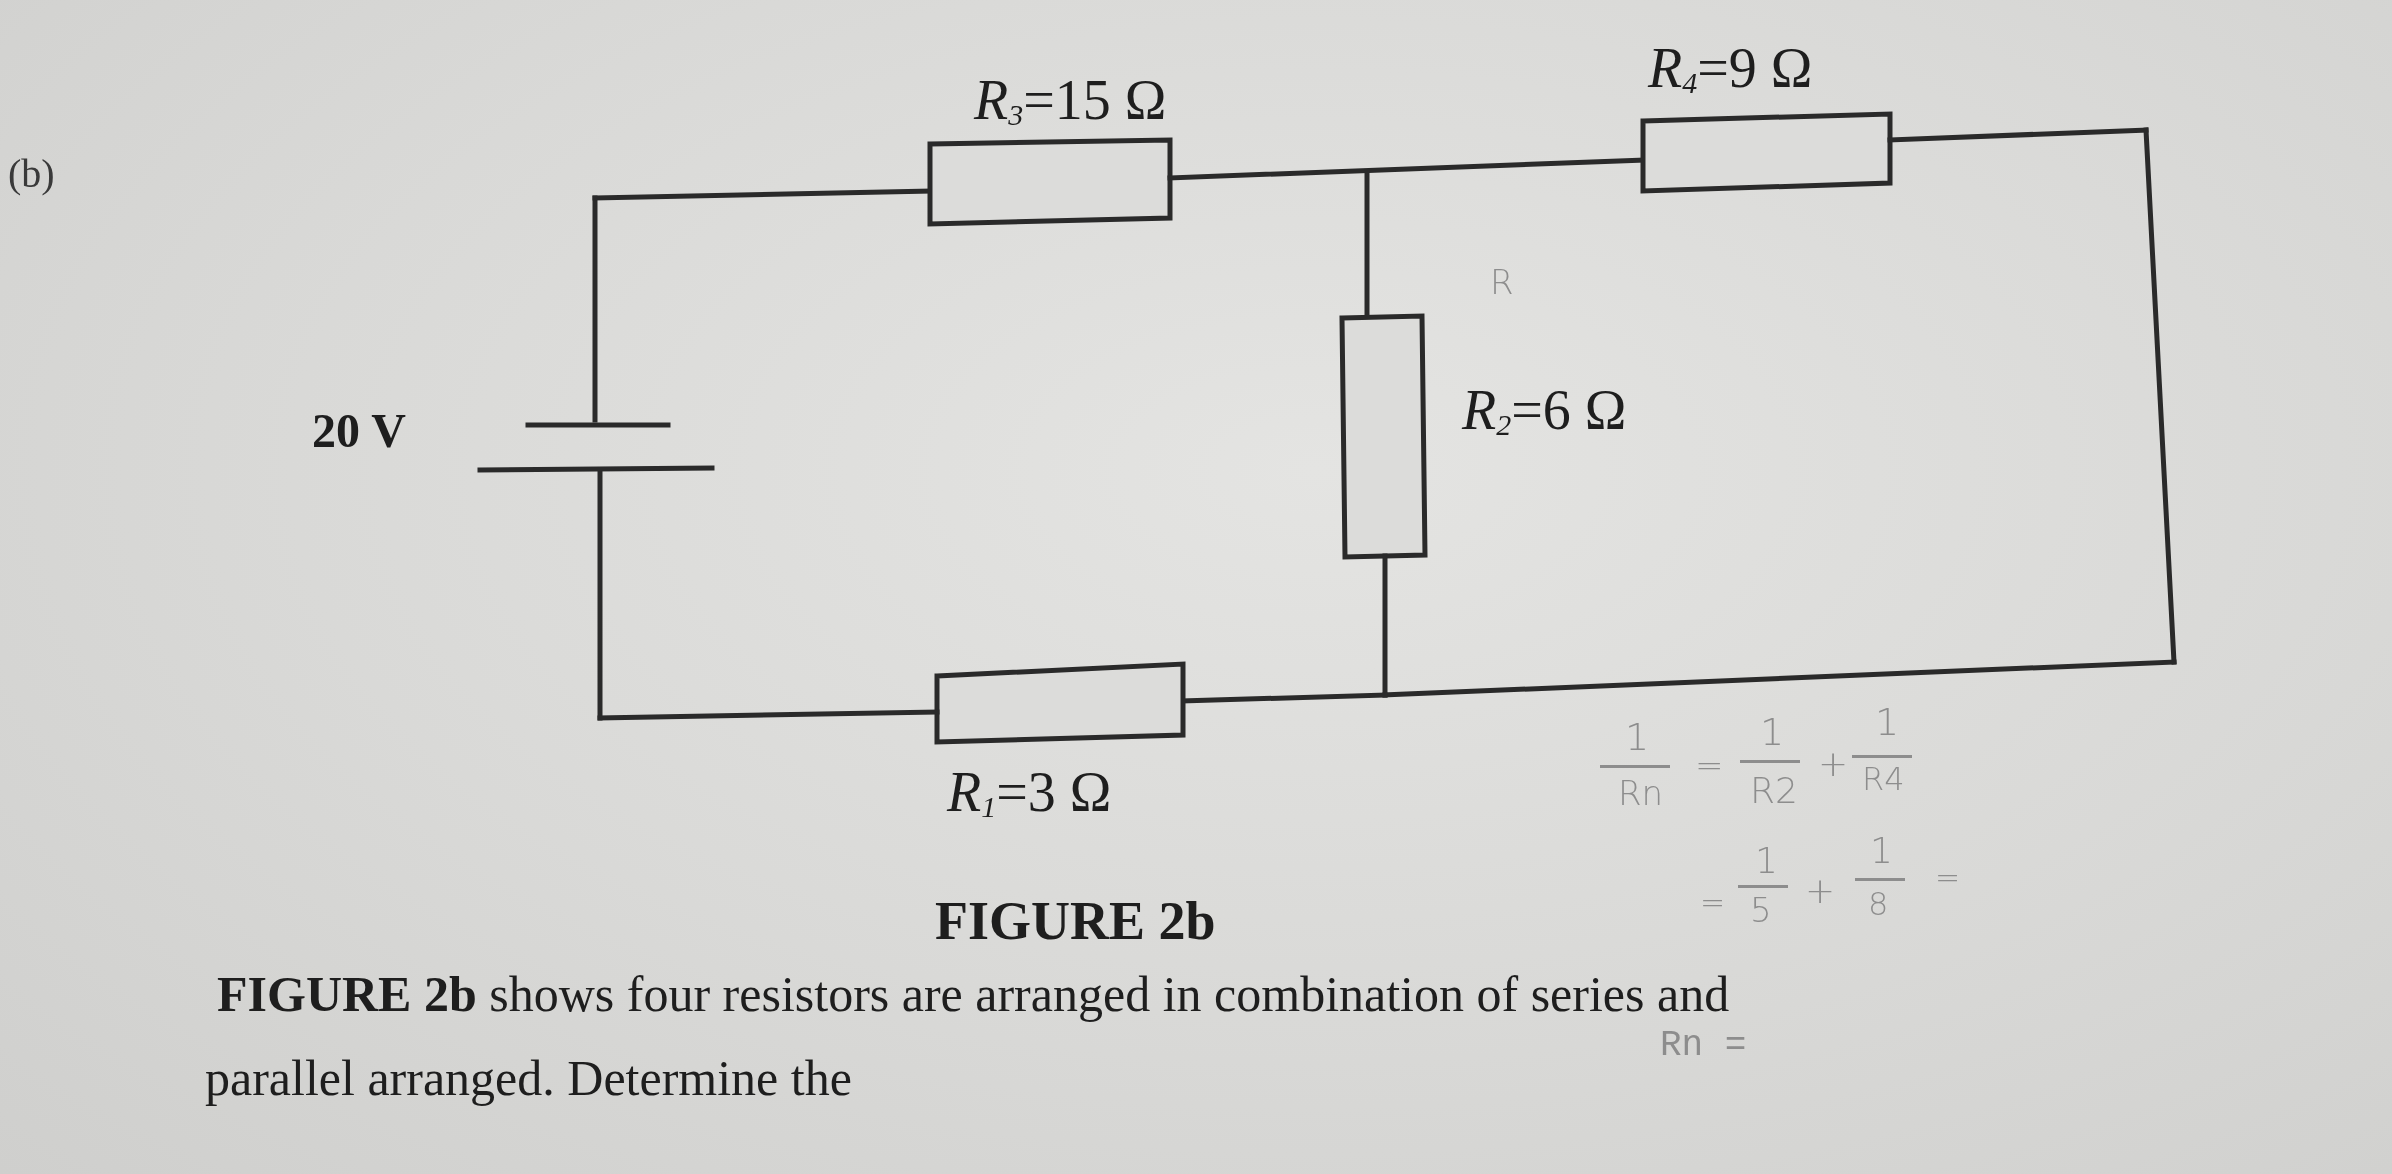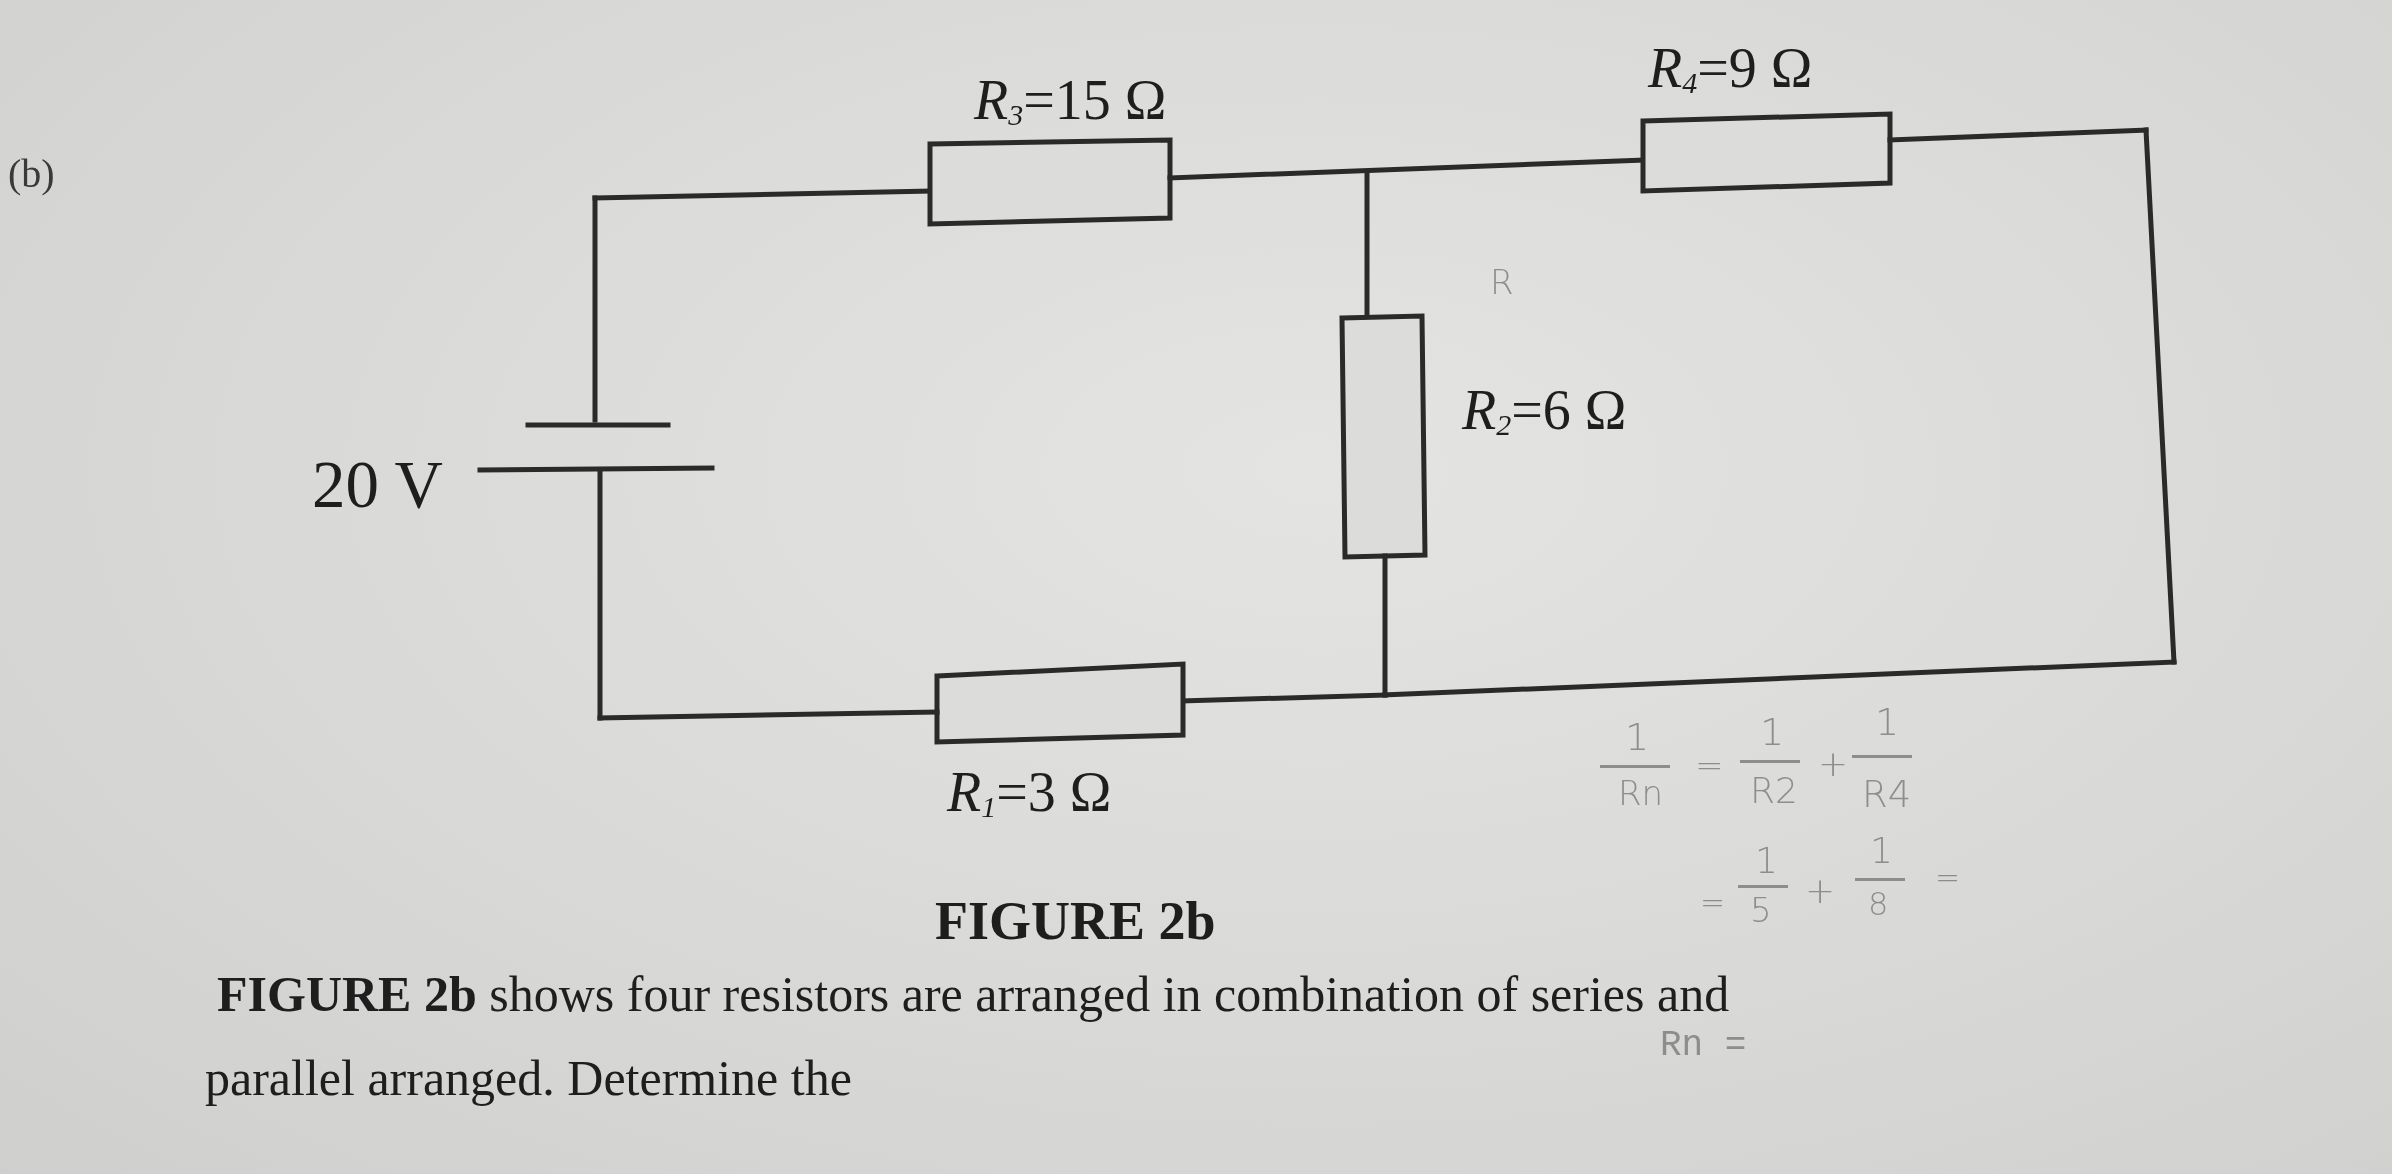--- a/index.html
+++ b/index.html
@@ -8,21 +8,21 @@
     background: radial-gradient(ellipse at 55% 40%, #e4e4e2 0%, #d9d9d7 55%, #cfcfcd 100%);
     font-family: "Liberation Serif", serif;
     color:#1e1e1e;
     position:relative;
   }
   .abs { position:absolute; }
   .part-label { left:8px; top:150px; font-size:40px; color:#3a3a3a; }
   .rlabel { font-size:56px; white-space:nowrap; }
   .rlabel .sym { font-style:italic; }
   .rlabel sub { font-size:30px; font-style:italic; vertical-align:-6px; }
-  .vlabel { font-size:67px; font-weight:normal; left:312px; top:446px; }
+  .vlabel { font-size:48px; font-weight:bold; left:312px; top:403px; }
   .fig-title { left:935px; top:890px; font-size:54px; font-weight:bold; }
   .body-text { font-size:50px; line-height:84px; white-space:nowrap; }
   .body-text b { font-weight:bold; }
   .hand { font-family:"DejaVu Sans", sans-serif; color:#8d8d8d; font-weight:300; }
   svg#circuit { position:absolute; left:0; top:0; }
 </style>
 </head>
 <body>
 
 <svg id="circuit" width="2392" height="1174" viewBox="0 0 2392 1174">
@@ -96,21 +96,21 @@
   <span class="abs" style="left:25px; top:0; font-size:38px;">1</span>
   <span class="abs" style="left:0; top:50px; width:70px; border-top:3px solid #8d8d8d;"></span>
   <span class="abs" style="left:18px; top:58px; font-size:34px;">Rn</span>
   <span class="abs" style="left:95px; top:30px; font-size:34px;">=</span>
   <span class="abs" style="left:160px; top:-5px; font-size:38px;">1</span>
   <span class="abs" style="left:140px; top:45px; width:60px; border-top:3px solid #8d8d8d;"></span>
   <span class="abs" style="left:150px; top:55px; font-size:36px;">R2</span>
   <span class="abs" style="left:218px; top:28px; font-size:36px;">+</span>
   <span class="abs" style="left:275px; top:-15px; font-size:38px;">1</span>
   <span class="abs" style="left:252px; top:40px; width:60px; border-top:3px solid #8d8d8d;"></span>
-  <span class="abs" style="left:262px; top:45px; font-size:37px;margin-top:13px;">R4</span>
+  <span class="abs" style="left:262px; top:45px; font-size:32px;">R4</span>
 </div>
 
 <div class="abs hand" style="left:1700px; top:840px; width:300px; height:110px;">
   <span class="abs" style="left:0; top:45px; font-size:30px;">=</span>
   <span class="abs" style="left:55px; top:0; font-size:36px;">1</span>
   <span class="abs" style="left:38px; top:45px; width:50px; border-top:3px solid #8d8d8d;"></span>
   <span class="abs" style="left:50px; top:50px; font-size:34px;">5</span>
   <span class="abs" style="left:105px; top:30px; font-size:36px;">+</span>
   <span class="abs" style="left:170px; top:-10px; font-size:36px;">1</span>
   <span class="abs" style="left:155px; top:38px; width:50px; border-top:3px solid #8d8d8d;"></span>

